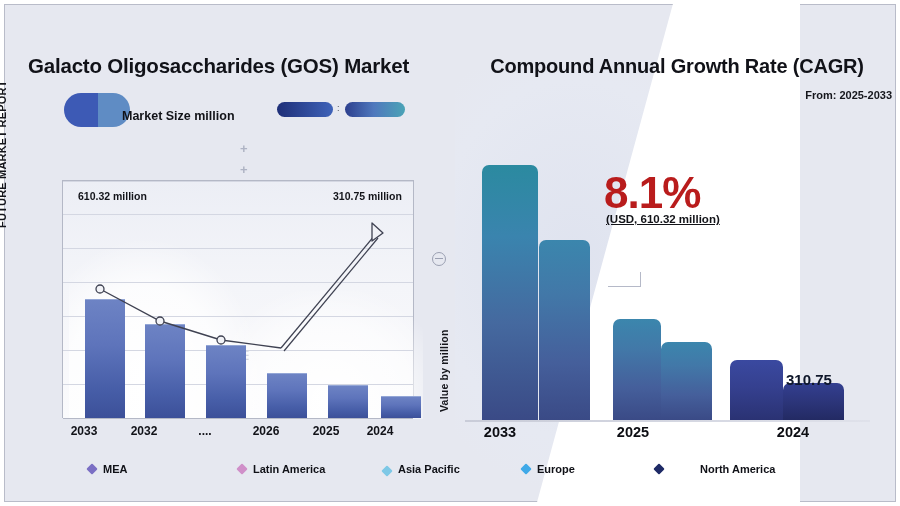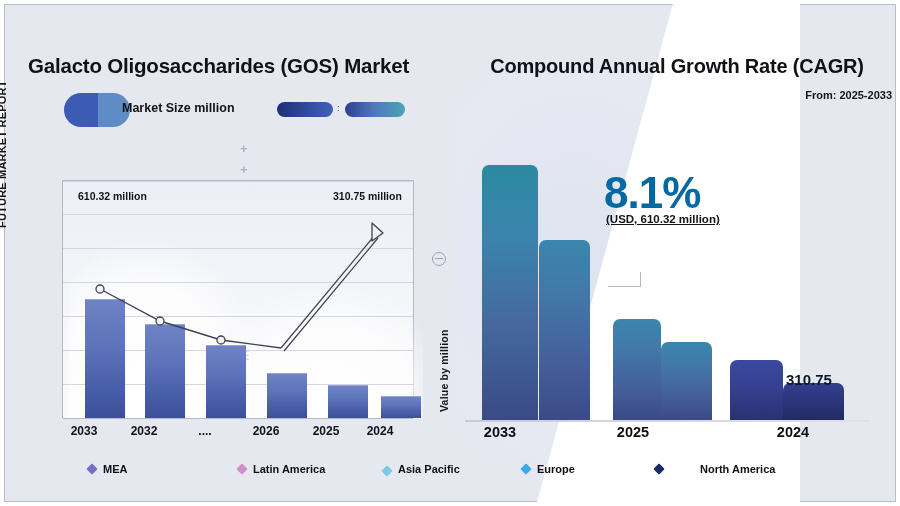--- a/index.html
+++ b/index.html
@@ -47,21 +47,21 @@
     text-align:right;font-size:11px;font-weight:bold;color:#15161c;
   }
 
   
   .badge-row{position:absolute;left:64px;top:92px;height:36px;}
   .badge-pill{
     position:absolute;left:0;top:1px;width:66px;height:34px;border-radius:17px;
     background:linear-gradient(90deg,#3d5ab5 0%, #3d5ab5 52%, #5f8cc4 52%, #5f8cc4 100%);
   }
   .badge-text{
-    position:absolute;left:58px;top:9px;font-size:12.5px;font-weight:bold;color:#121318;
+    position:absolute;left:58px;top:17px;font-size:12.5px;font-weight:bold;color:#121318;
     white-space:nowrap;
   }
   .mini-pill-a{
     position:absolute;left:213px;top:10px;width:56px;height:15px;border-radius:8px;
     background:linear-gradient(90deg,#1f2f78 0%,#3f63b9 100%);
   }
   .mini-colon{
     position:absolute;left:273px;top:11px;font-size:9px;color:#4a4d58;
   }
   .mini-pill-b{
@@ -137,21 +137,21 @@
   }
   .rbar{
     position:absolute;bottom:8px;border-radius:7px 7px 0 0;
   }
   .g-teal{background:linear-gradient(180deg,#2b8aa0 0%,#3a84ae 28%,#45699f 62%,#3a4a86 100%);}
   .g-teal2{background:linear-gradient(180deg,#3b86ad 0%,#4278a8 30%,#455f9b 68%,#3a4a86 100%);}
   .g-navy{background:linear-gradient(180deg,#3a49a0 0%,#35408f 45%,#2a3273 100%);}
   .g-navy2{background:linear-gradient(180deg,#333f90 0%,#2c357a 50%,#232a63 100%);}
   .cagr{
     position:absolute;left:604px;top:168px;width:250px;
-    font-size:44px;font-weight:bold;color:#0369a1;letter-spacing:-1px;
+    font-size:44px;font-weight:bold;color:#b91c1c;letter-spacing:-1px;
   }
   .cagr-sub{
     position:absolute;left:606px;top:213px;width:260px;
     font-size:11.5px;font-weight:bold;color:#121318;text-decoration:underline;
   }
   .rval{
     position:absolute;left:786px;top:371px;
     font-size:15px;font-weight:bold;color:#0f172a;
   }
   .deco-l{

